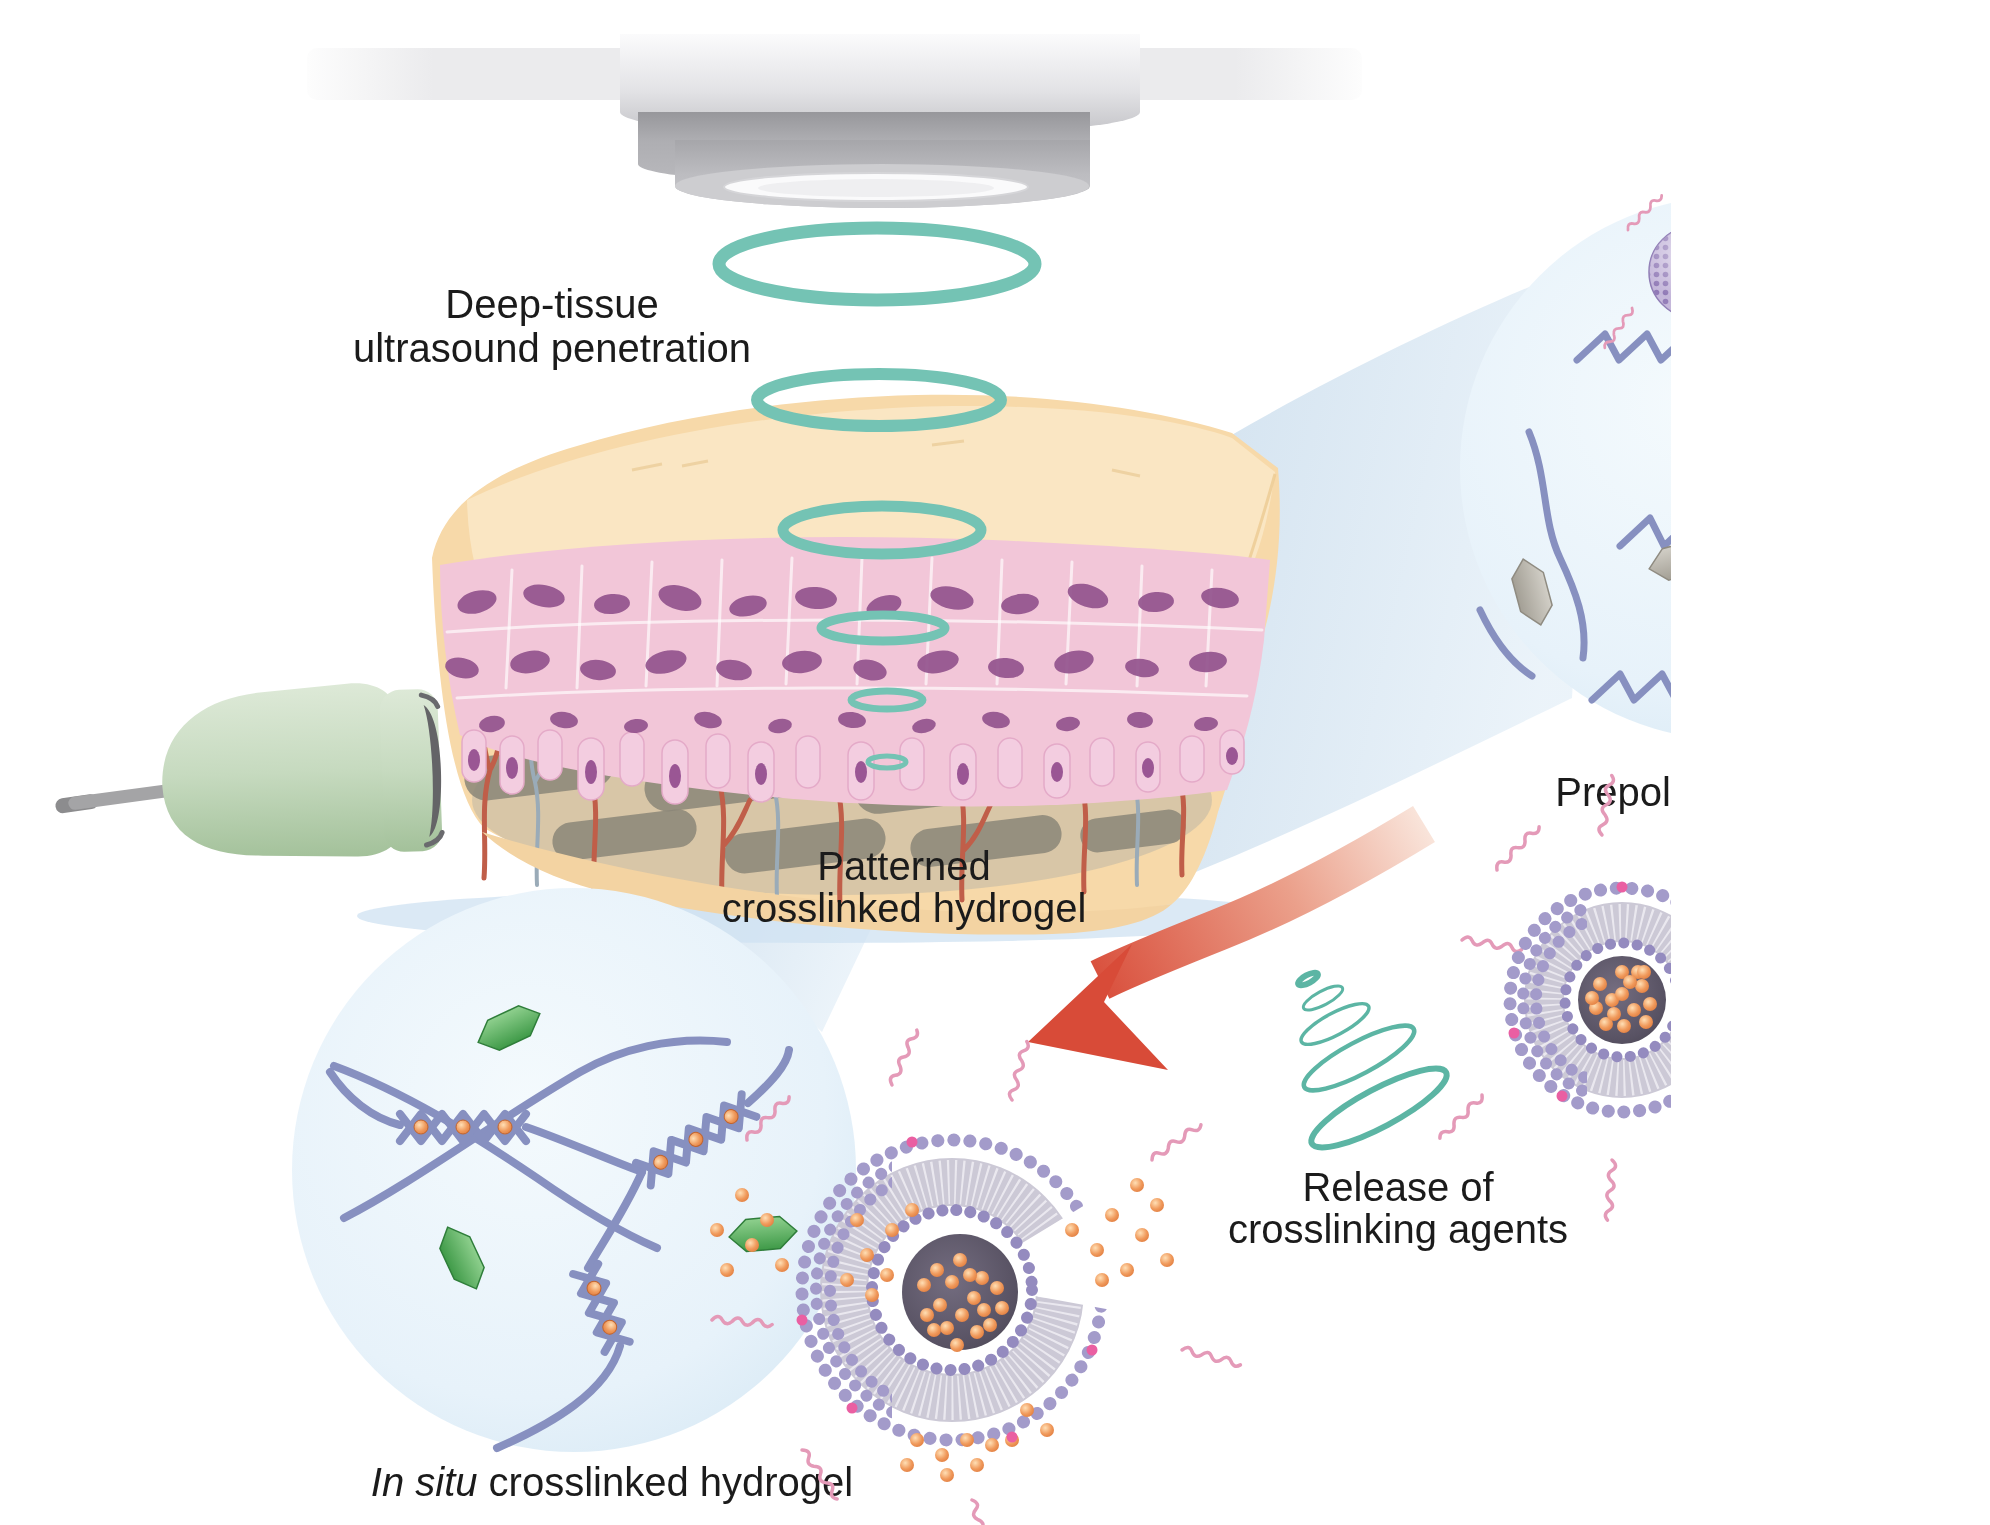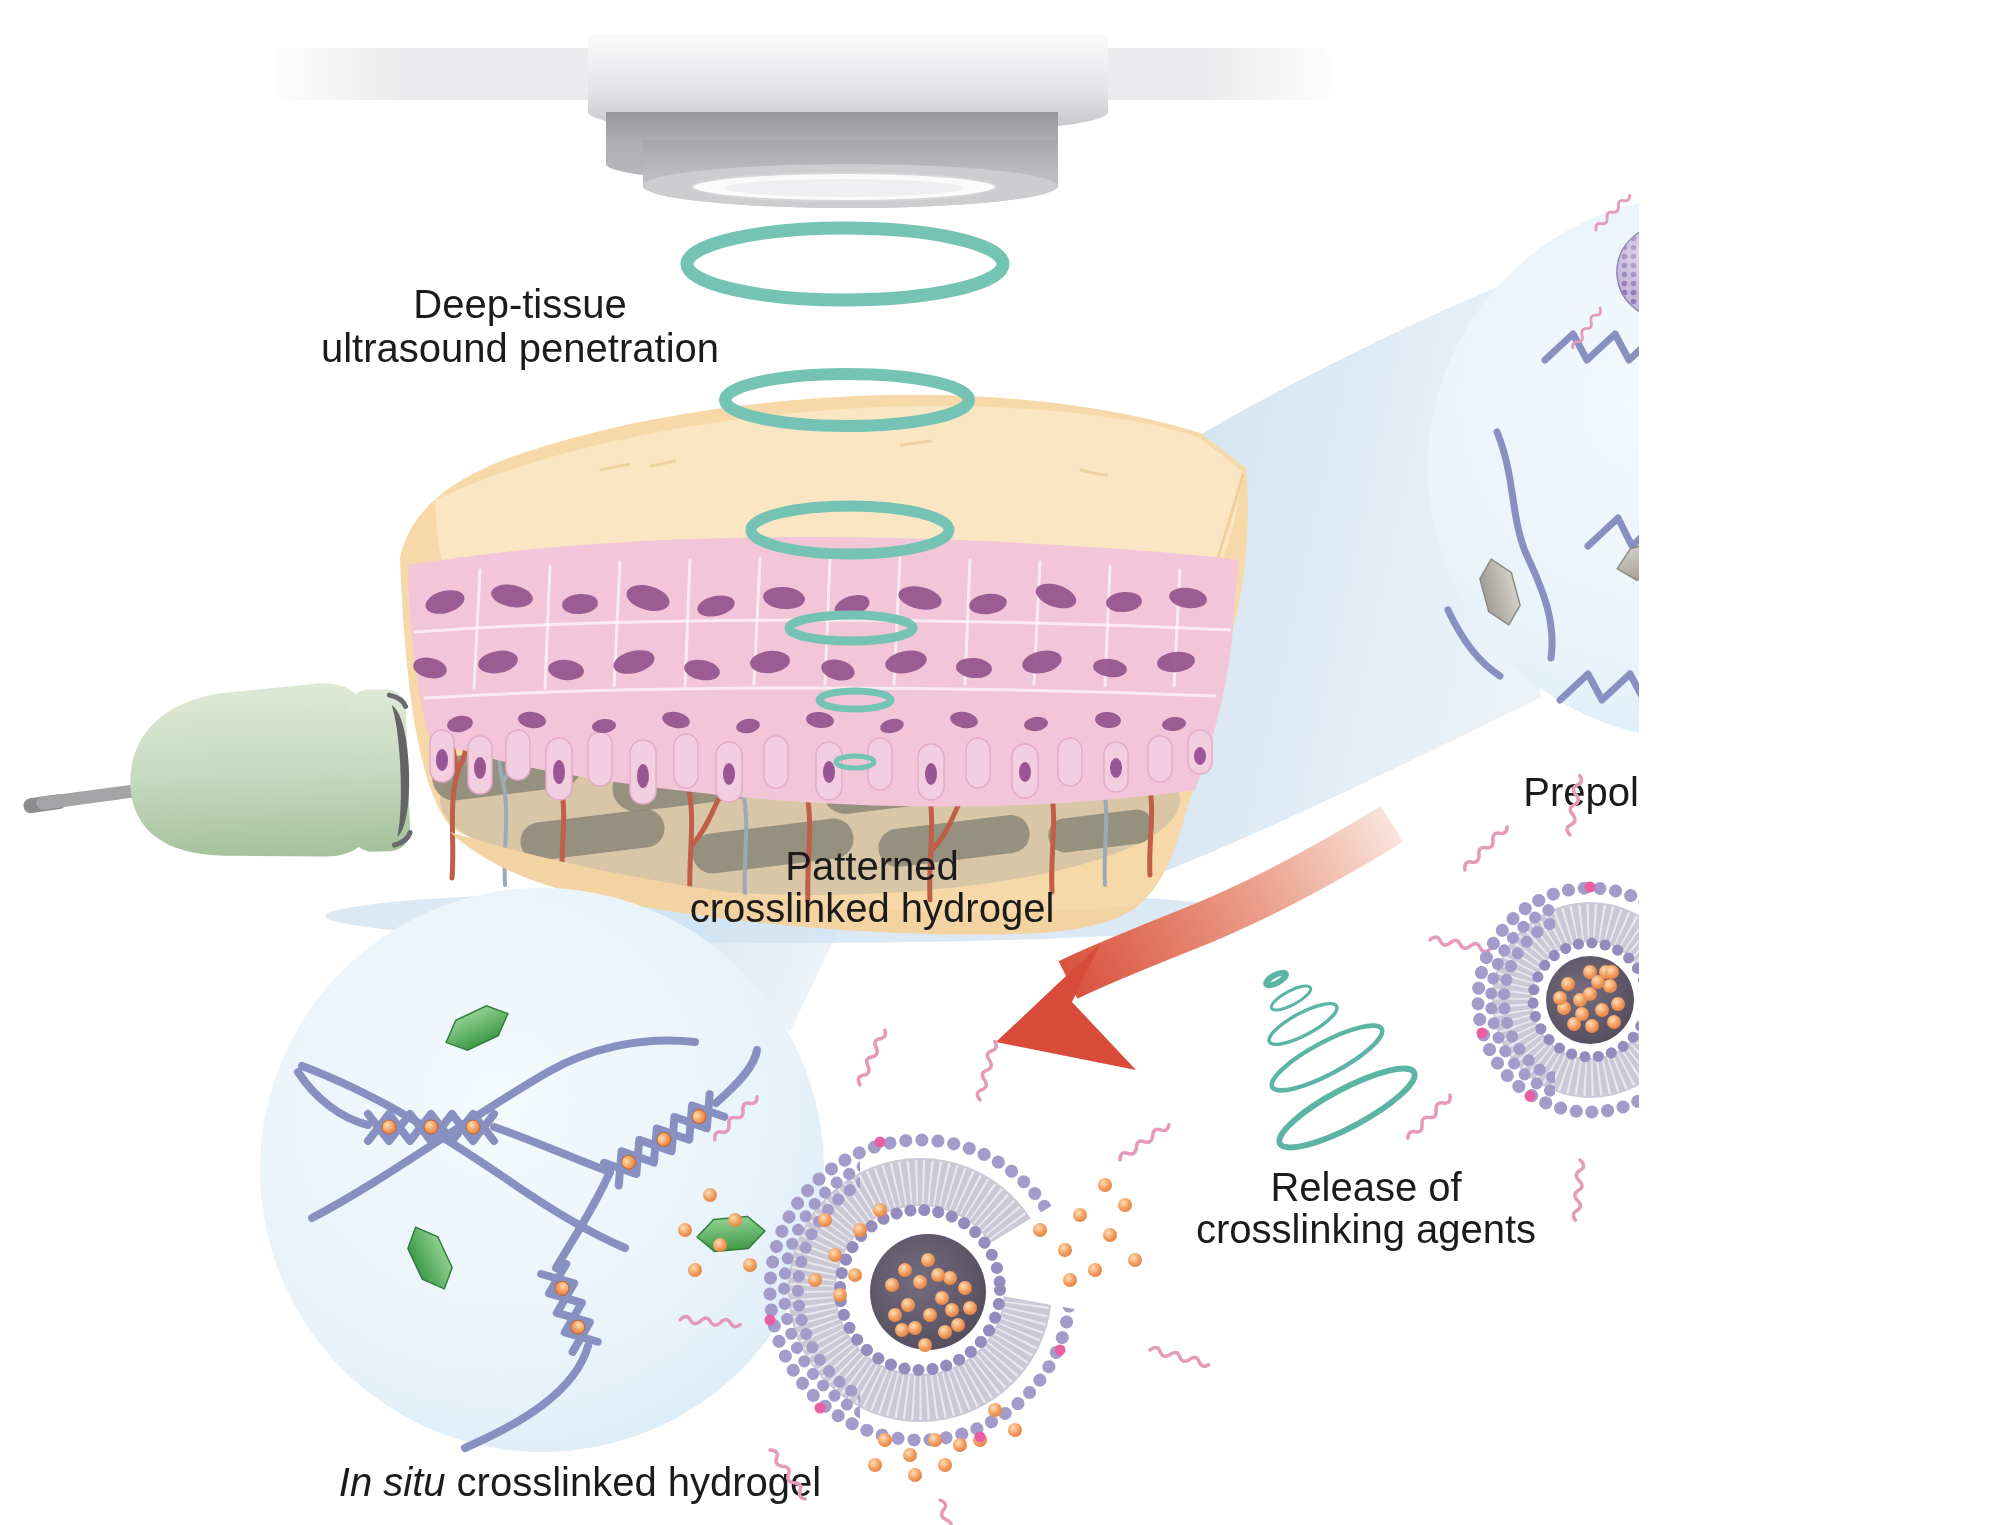--- a/index.html
+++ b/index.html
@@ -1,17 +1,17 @@
 <!DOCTYPE html>
 <html><head>
 <meta charset="utf-8">
 <style>
   html,body{margin:0;padding:0;background:#ffffff;}
   .stage{position:relative;width:1639px;height:1525px;background:#ffffff;overflow:hidden;
-         font-family:"Liberation Sans","DejaVu Sans",sans-serif;}
+         font-family:"Liberation Sans","DejaVu Sans",sans-serif;margin-left:32px;}
   svg{position:absolute;left:0;top:0;}
   .lbl{fill:#1b1b1b;font-family:"Liberation Sans","DejaVu Sans",sans-serif;font-size:40px;text-anchor:middle;}
   .lbl-it{font-style:italic;}
   .rib{fill:none;stroke:#8790c0;stroke-width:8;stroke-linecap:round;stroke-linejoin:round;}
   .rib2{fill:none;stroke:#8790c0;stroke-width:7;stroke-linecap:round;stroke-linejoin:round;}
   .ring{fill:none;stroke:#74c3b4;}
   .vesr{fill:none;stroke:#c05e49;stroke-width:5;stroke-linecap:round;}
   .vesg{fill:none;stroke:#9aabb8;stroke-width:4;stroke-linecap:round;}
   .crack{fill:none;stroke:#ffffff;stroke-opacity:.65;stroke-width:3;stroke-linecap:round;}
   .nuc{fill:#93538d;opacity:.92;}

